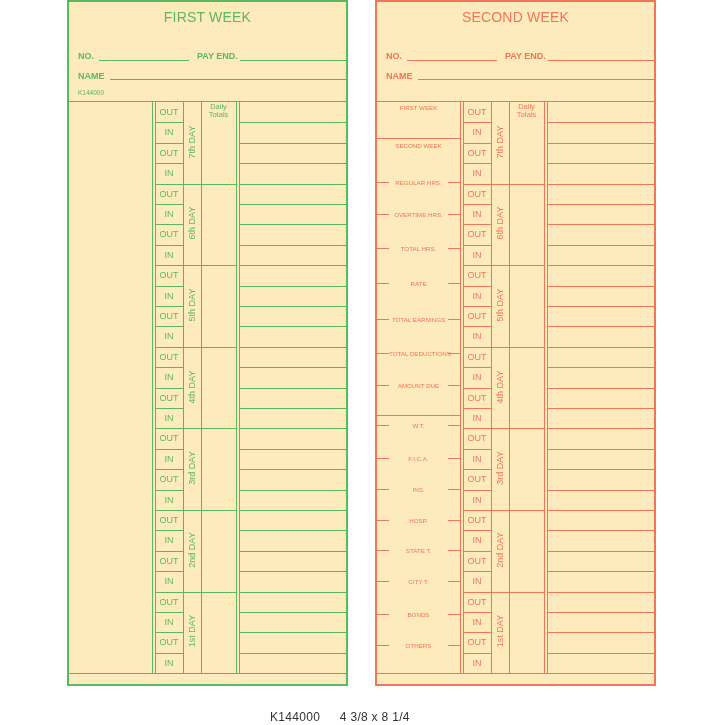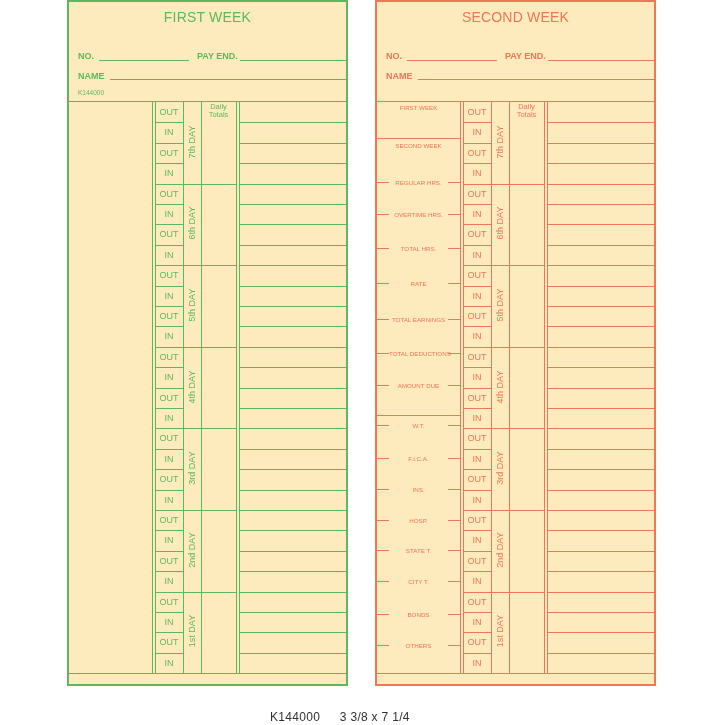--- a/index.html
+++ b/index.html
@@ -371,14 +371,14 @@
     <div class="summ" style="left: 12px; width: 59px; top: 609px; background: rgb(253, 235, 189);">BONDS</div>
     <div style="position: absolute; left: 0px; width: 83px; top: 594px; height: 14px;"></div>
     <div class="hline" style="left: 0px; width: 83px; top: 643px;"></div>
     <div class="summ" style="left: 12px; width: 59px; top: 640px; background: rgb(253, 235, 189);">OTHERS</div>
     <div style="position: absolute; left: 0px; width: 83px; top: 625px; height: 14px;"></div>
     <div class="hline" style="left: 0px; width: 83px; top: 413px;"></div>
   </div>
 
 <div class="footer">
   <span>K144000</span>
-  <span>3 3/8 x 7 1/4</span>
+  <span>4 3/8 x 8 1/4</span>
 </div>
 
 </body></html>

